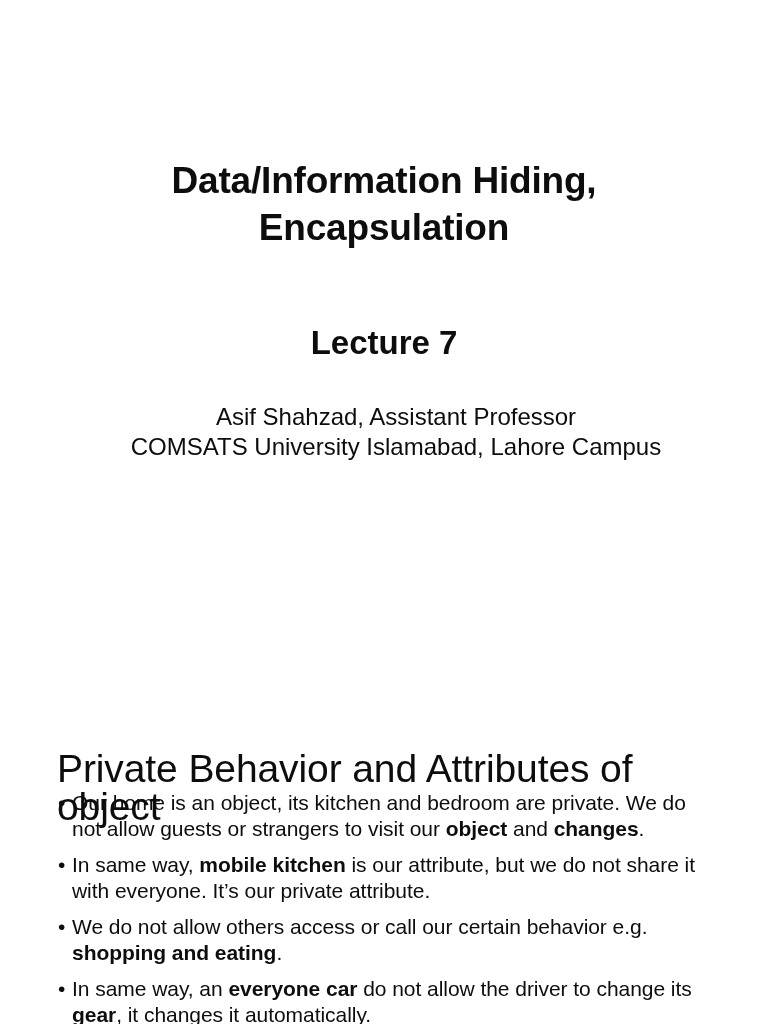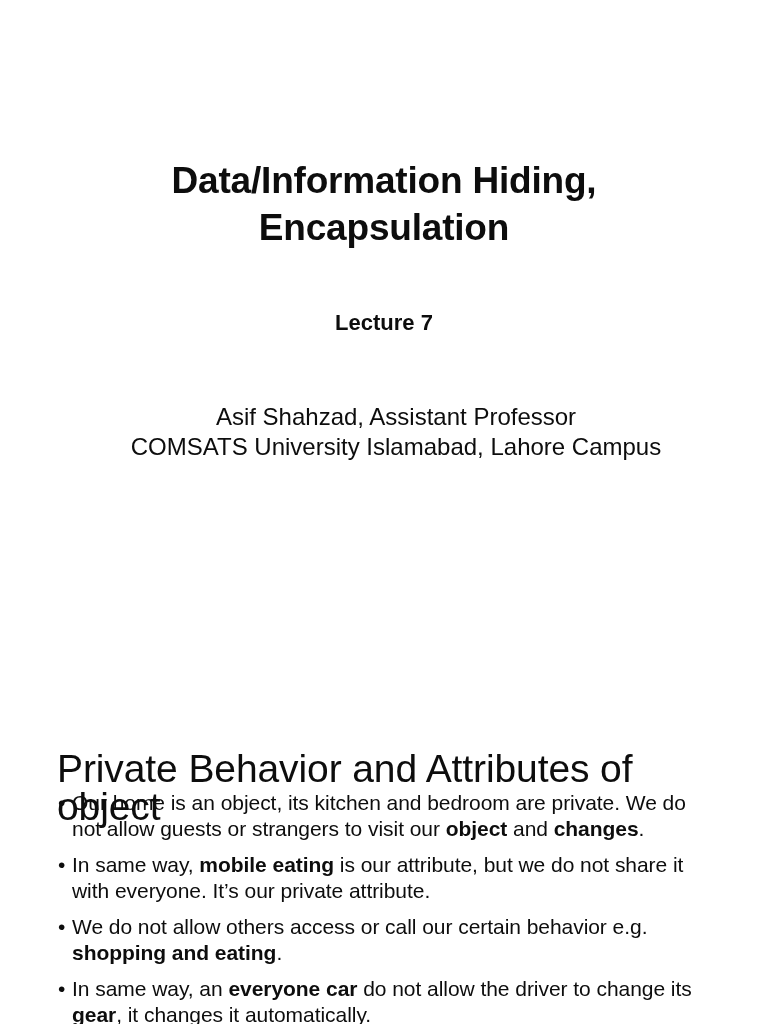--- a/index.html
+++ b/index.html
@@ -45,26 +45,26 @@
     font-size: 37px;
     line-height: 47px;
     letter-spacing: -0.2px;
     color: #0d0d0d;
     white-space: pre-line;
   }
 
   .lecture-number {
     position: absolute;
     left: 84px;
-    top: 306px;
+    top: 326px;
     width: 600px;
     text-align: center;
     font-family: "Liberation Sans", sans-serif;
     font-weight: bold;
-    font-size: 22px;
+    font-size: 33px;
     line-height: 34px;
     color: #0d0d0d;
   }
 
   .presenter-block {
     position: absolute;
     left: 76px;
     top: 402px;
     width: 640px;
     text-align: center;
@@ -156,21 +156,21 @@
   <section class="slide-content">
     <h2 class="content-heading">Private Behavior and Attributes of object</h2>
 
     <ul class="bullet-list">
       <li class="bullet-item">
         <span class="bullet-marker">•</span>
         <span class="bullet-text">Our home is an object, its kitchen and bedroom are private. We do not allow guests or strangers to visit our <b>object</b> and <b>changes</b>.</span>
       </li>
       <li class="bullet-item">
         <span class="bullet-marker">•</span>
-        <span class="bullet-text">In same way, <b>mobile eating</b> is our attribute, but we do not share it with everyone. It’s our private attribute.</span>
+        <span class="bullet-text">In same way, <b>mobile kitchen</b> is our attribute, but we do not share it with everyone. It’s our private attribute.</span>
       </li>
       <li class="bullet-item">
         <span class="bullet-marker">•</span>
         <span class="bullet-text">We do not allow others access or call our certain behavior e.g. <b>shopping and eating</b>.</span>
       </li>
       <li class="bullet-item">
         <span class="bullet-marker">•</span>
         <span class="bullet-text">In same way, an <b>everyone car</b> do not allow the driver to change its <b>gear</b>, it changes it automatically.</span>
       </li>
     </ul>

